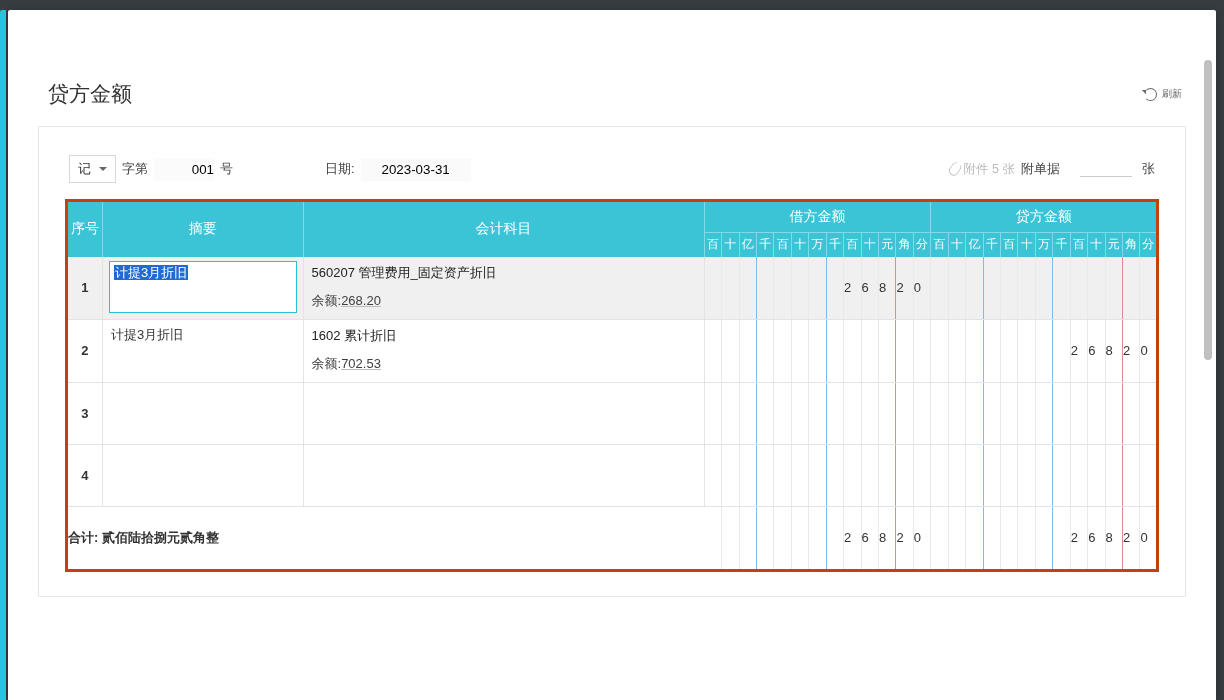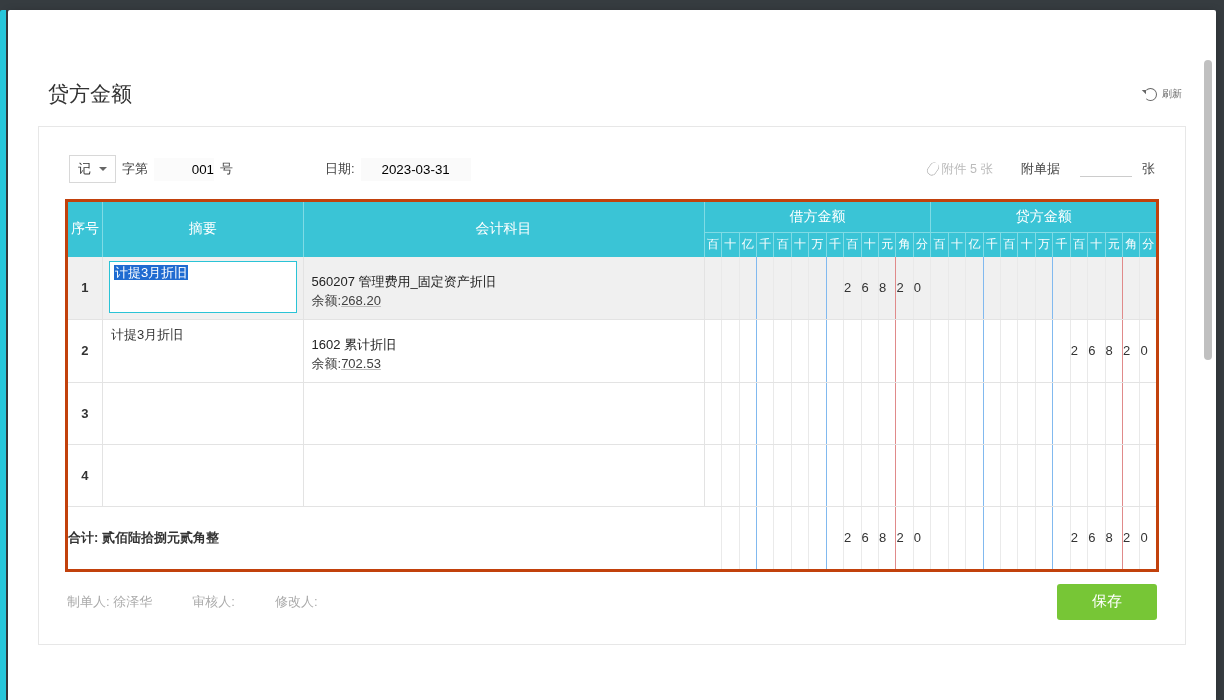--- a/index.html
+++ b/index.html
@@ -41,21 +41,21 @@
   .hdr-top th { background:#3ac4d6; color:#fff; font-weight:500; font-size:14px; text-align:center; height:32px; border-right:1px solid #7fdbe5; }
   .hdr-sub th { background:#3ac4d6; color:#fff; font-weight:400; font-size:12px; text-align:center; height:24px; border-right:1px solid #7fdbe5; border-top:1px solid #7fdbe5;}
   .col-idx { width:34px; }
   .col-abs { width:190px; }
   .col-sub { width:380px; }
   .body-row td { border-right:1px solid #e3e3e3; border-bottom:1px solid #e3e3e3; height:62px; vertical-align:top; }
   .body-row .col-idx-td { text-align:center; vertical-align:middle; font-weight:600; color:#333; background:#fff;}
   .abs-text { padding:6px 8px; font-size:13px; }
   .abs-edit { margin:4px 6px; height:52px; border:1.5px solid #2ac3d6; background:#fff; padding:2px 4px; }
   .abs-edit .sel { background:#1f6bd1; color:#fff; padding:0 1px; }
-  .subj { padding:6px 8px; line-height:1.5; height:62px; display:flex; flex-direction:column; justify-content:flex-end;}
+  .subj { padding:6px 8px; line-height:1.5; height:62px; display:flex; flex-direction:column; justify-content:space-between;}
   .subj .name { font-size:13px; color:#222; }
   .subj .balance { font-size:13px; color:#404040; padding-bottom:2px;}
   .subj .balance .u { text-decoration:underline; text-decoration-color:#bbb; }
   .row-active td { background:#f0f0f0; }
   .row-active .col-idx-td { background:#f0f0f0;}
   .digit-td { border-right:1px solid #e9e9e9 !important; }
   .digit-td.blue-sep { border-right:1px solid #81b9ef !important; }
   .digit-td.red-sep  { border-right:1px solid #e08a8a !important; }
 
   
@@ -110,21 +110,21 @@
         <div style="width:80px"></div>
         <span class="meta-label">日期:</span>
         <input class="date-input" value="2023-03-31" style="">
 
         <span class="spacer"></span>
 
         <span class="attach">
           <span class="clip-icon"></span>
           <span>附件 5 张</span>
         </span>
-        <span class="meta-label" style="margin-left:22px">附单据</span>
+        <span class="meta-label" style="">附单据</span>
         <input class="bill-count" style="">
         <span class="meta-label">张</span>
       </div>
 
       <table class="vtable" id="voucher-table">
         <colgroup id="colgroup">
             <col class="col-idx">
             <col class="col-abs">
             <col class="col-sub">
             <col style="width:16.5px">
@@ -361,30 +361,16 @@
               <td class="digit-td"><span class="d" style="line-height:62px"></span></td>
               <td class="digit-td"><span class="d" style="line-height:62px">2</span></td>
               <td class="digit-td"><span class="d" style="line-height:62px">6</span></td>
               <td class="digit-td red-sep"><span class="d" style="line-height:62px">8</span></td>
               <td class="digit-td"><span class="d" style="line-height:62px">2</span></td>
               <td class="digit-td"><span class="d" style="line-height:62px">0</span></td>
 </tr>
           </tbody>
       </table>
 
-      <div class="footer">
-        <span>
-          <span>制单人:</span>
-          <span>徐泽华</span>
-        </span>
-        <span>
-          <span>审核人:</span>
-        </span>
-        <span>
-          <span>修改人:</span>
-        </span>
-        <span class="sp"></span>
-        <button class="save-btn">保存</button>
-      </div>
 
     </div>
   </div>
 </div>
 
 </body></html>

